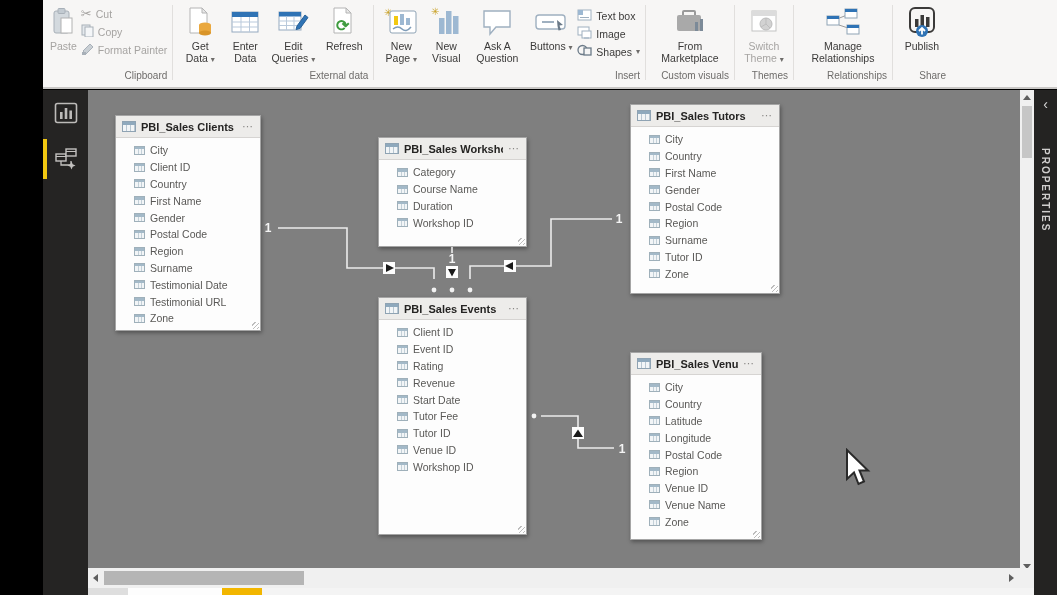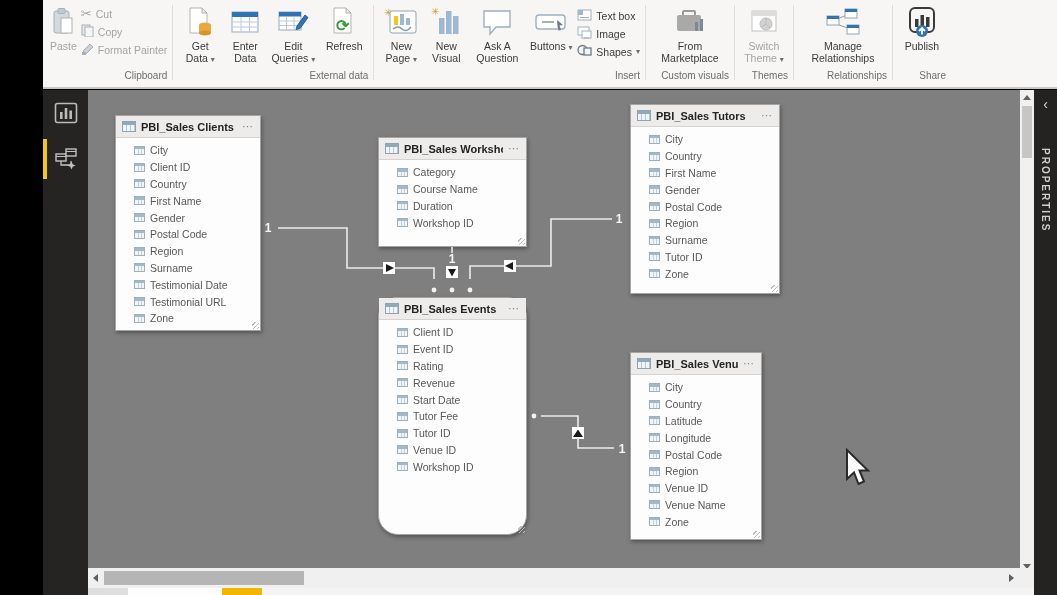--- a/index.html
+++ b/index.html
@@ -462,21 +462,21 @@
           <span class="flabel">Tutor ID</span>
         </div>
         <div class="frow">
           <span class="gicon"></span>
           <span class="flabel">Zone</span>
         </div>
       </div>
     <span class="resize"></span>
   </div>
 
-  <div class="tcard" style="left:378px;top:297px;width:149px;height:238px;border-radius:20px;">
+  <div class="tcard" style="left:378px;top:297px;width:149px;height:238px;">
     <div class="thead">
       <span class="hicon"></span>
       <span class="ttitle">PBI_Sales Events</span>
       <span class="tmenu">⋯</span>
     </div>
     <div class="tbody">
         <div class="frow">
           <span class="gicon"></span>
           <span class="flabel">Client ID</span>
         </div>

